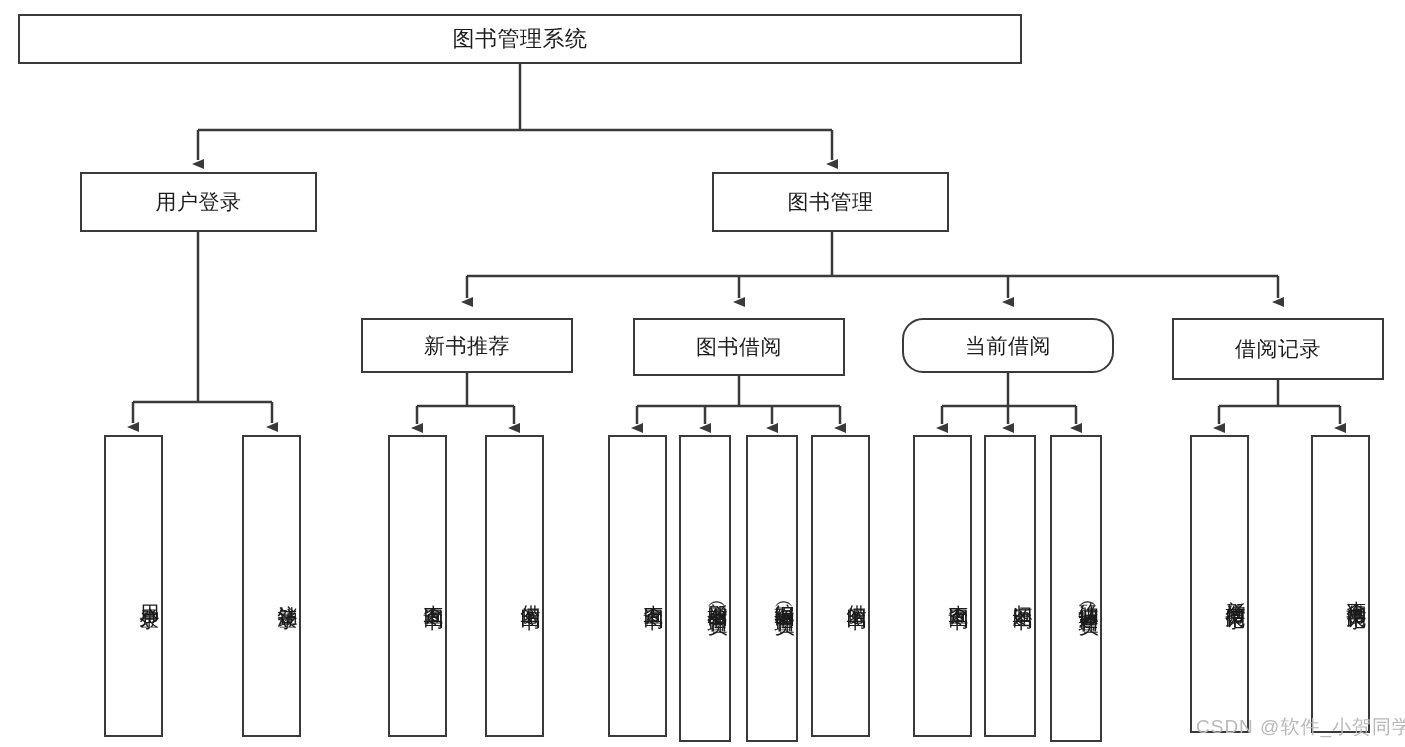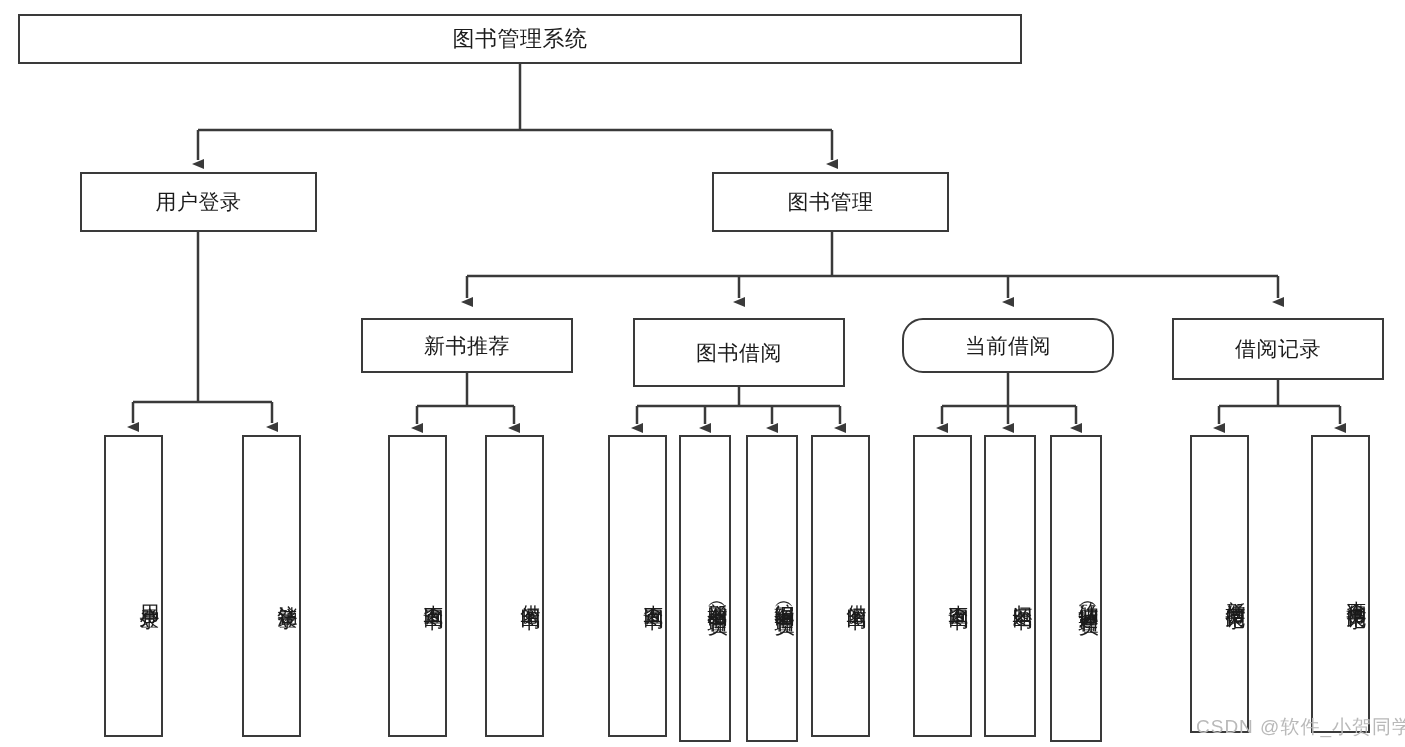--- a/index.html
+++ b/index.html
@@ -130,21 +130,21 @@
   <div class="node horiz" style="left:80px; top:172px; width:237px; height:60px;">
     <span>用户登录</span>
   </div>
   <div class="node horiz" style="left:712px; top:172px; width:237px; height:60px;">
     <span>图书管理</span>
   </div>
 
   <div class="node horiz" style="left:361px; top:318px; width:212px; height:55px;justify-content:center;">
     <span>新书推荐</span>
   </div>
-  <div class="node horiz" style="left:633px; top:318px; width:212px; height:69px;text-align:right;">
+  <div class="node horiz" style="left:633px; top:318px; width:212px; height:58px;text-align:right;">
     <span>图书借阅</span>
   </div>
   <div class="node horiz" style="left:902px; top:318px; width:212px; height:55px;border-radius:21px;">
     <span>当前借阅</span>
   </div>
   <div class="node horiz" style="left:1172px; top:318px; width:212px; height:62px;">
     <span>借阅记录</span>
   </div>
 
   <div class="node vert" style="left:104px; top:435px; width:59px; height:302px;">

